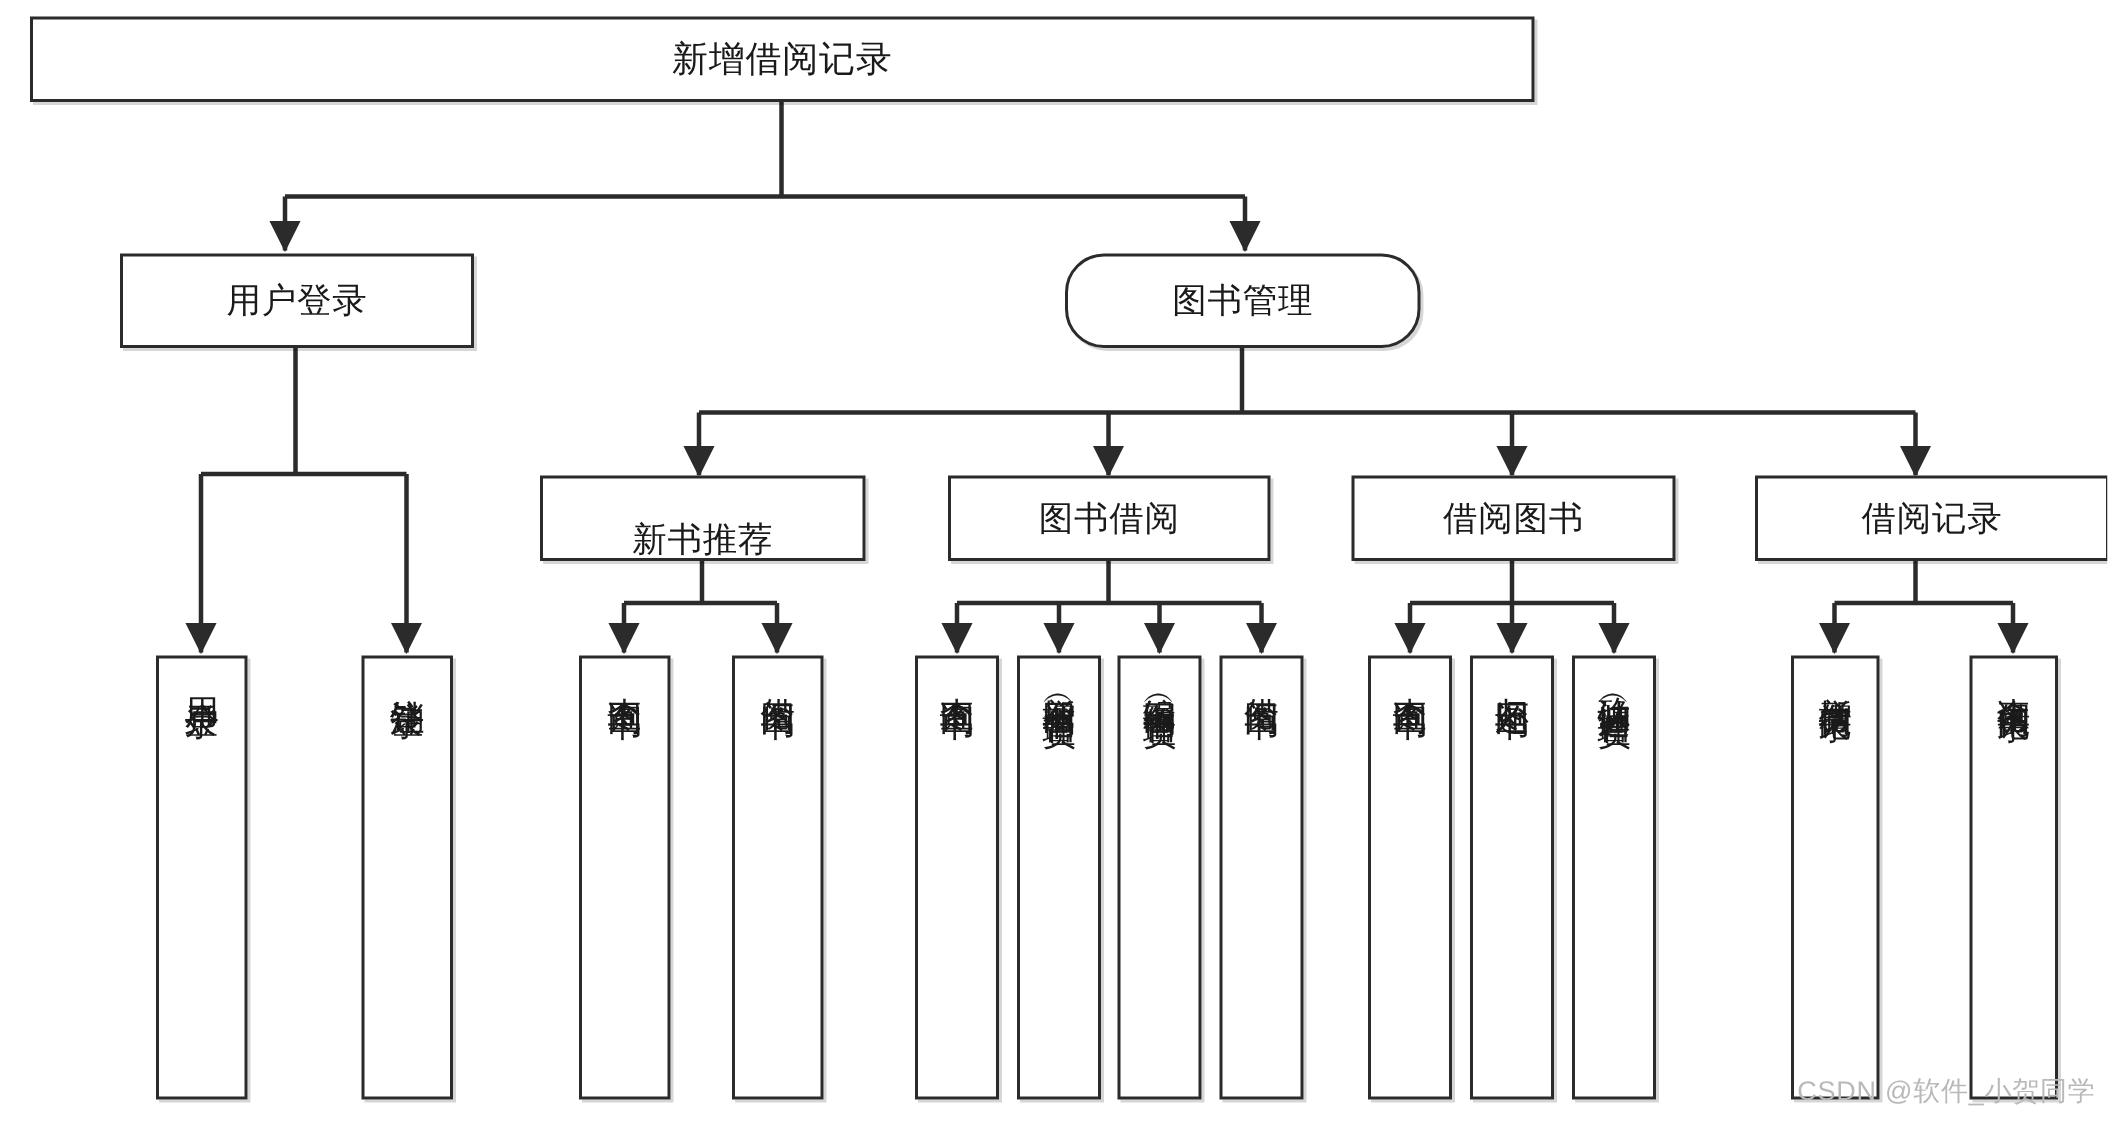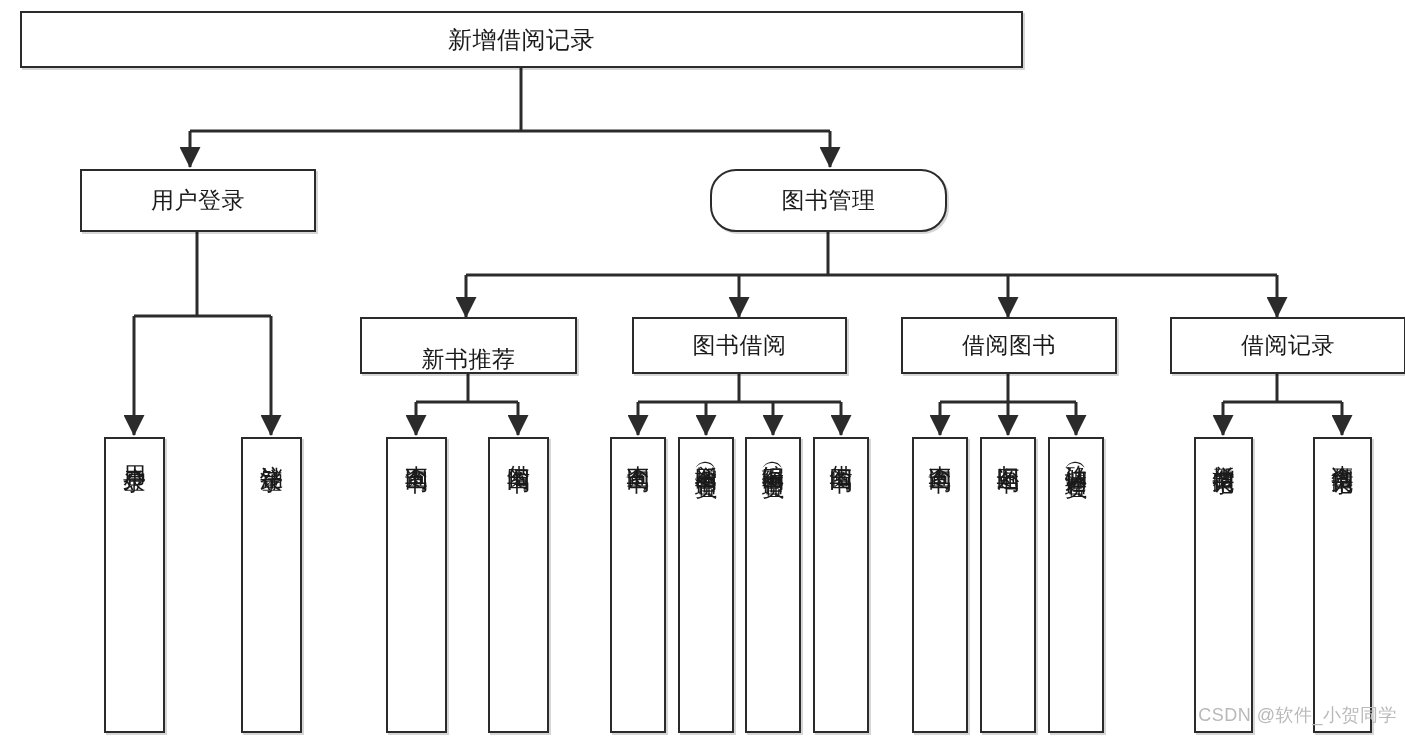--- a/index.html
+++ b/index.html
@@ -63,21 +63,21 @@
     line-height: 1.0;
     letter-spacing: 2px;
     text-align: center;
   }
   .node-v.leaf-tall .node-label {
     font-size: 22px;
   }
   #watermark {
     position: absolute;
     right: 8px;
-    bottom: 20px;
+    bottom: 8px;
     font-size: 18px;
     color: #b9b9b9;
     letter-spacing: 0.5px;
     white-space: nowrap;
     pointer-events: none;
   }
 </style>
 </head>
 <body>
 

